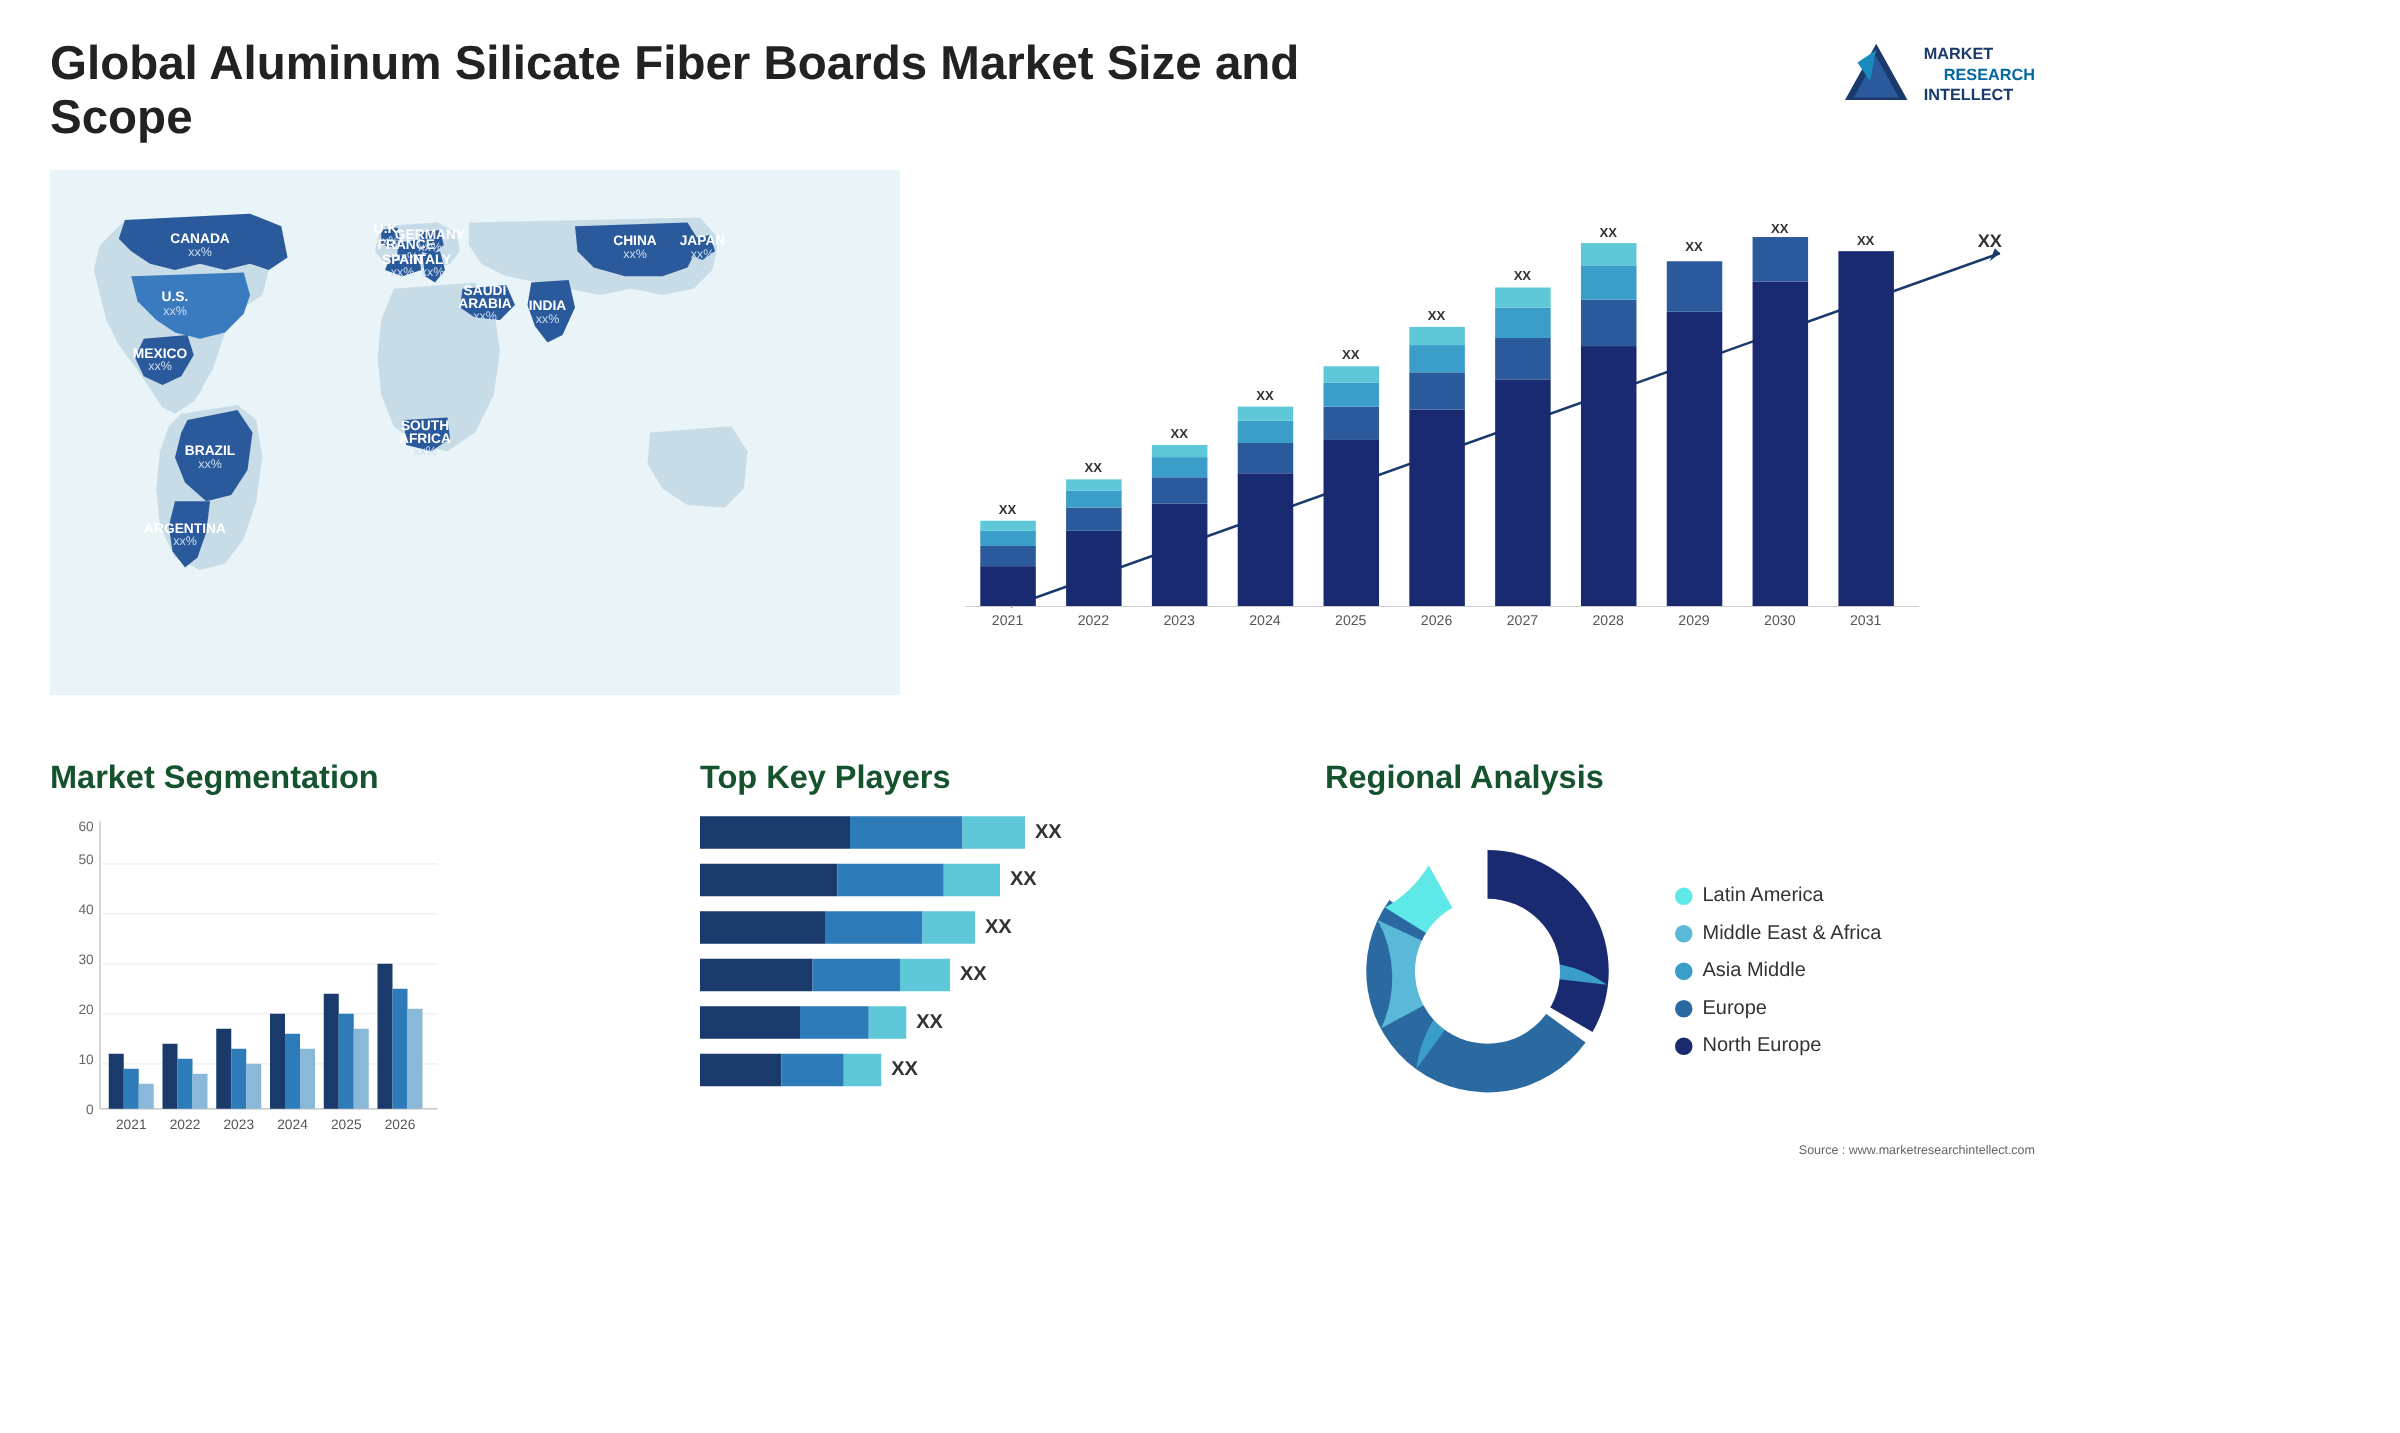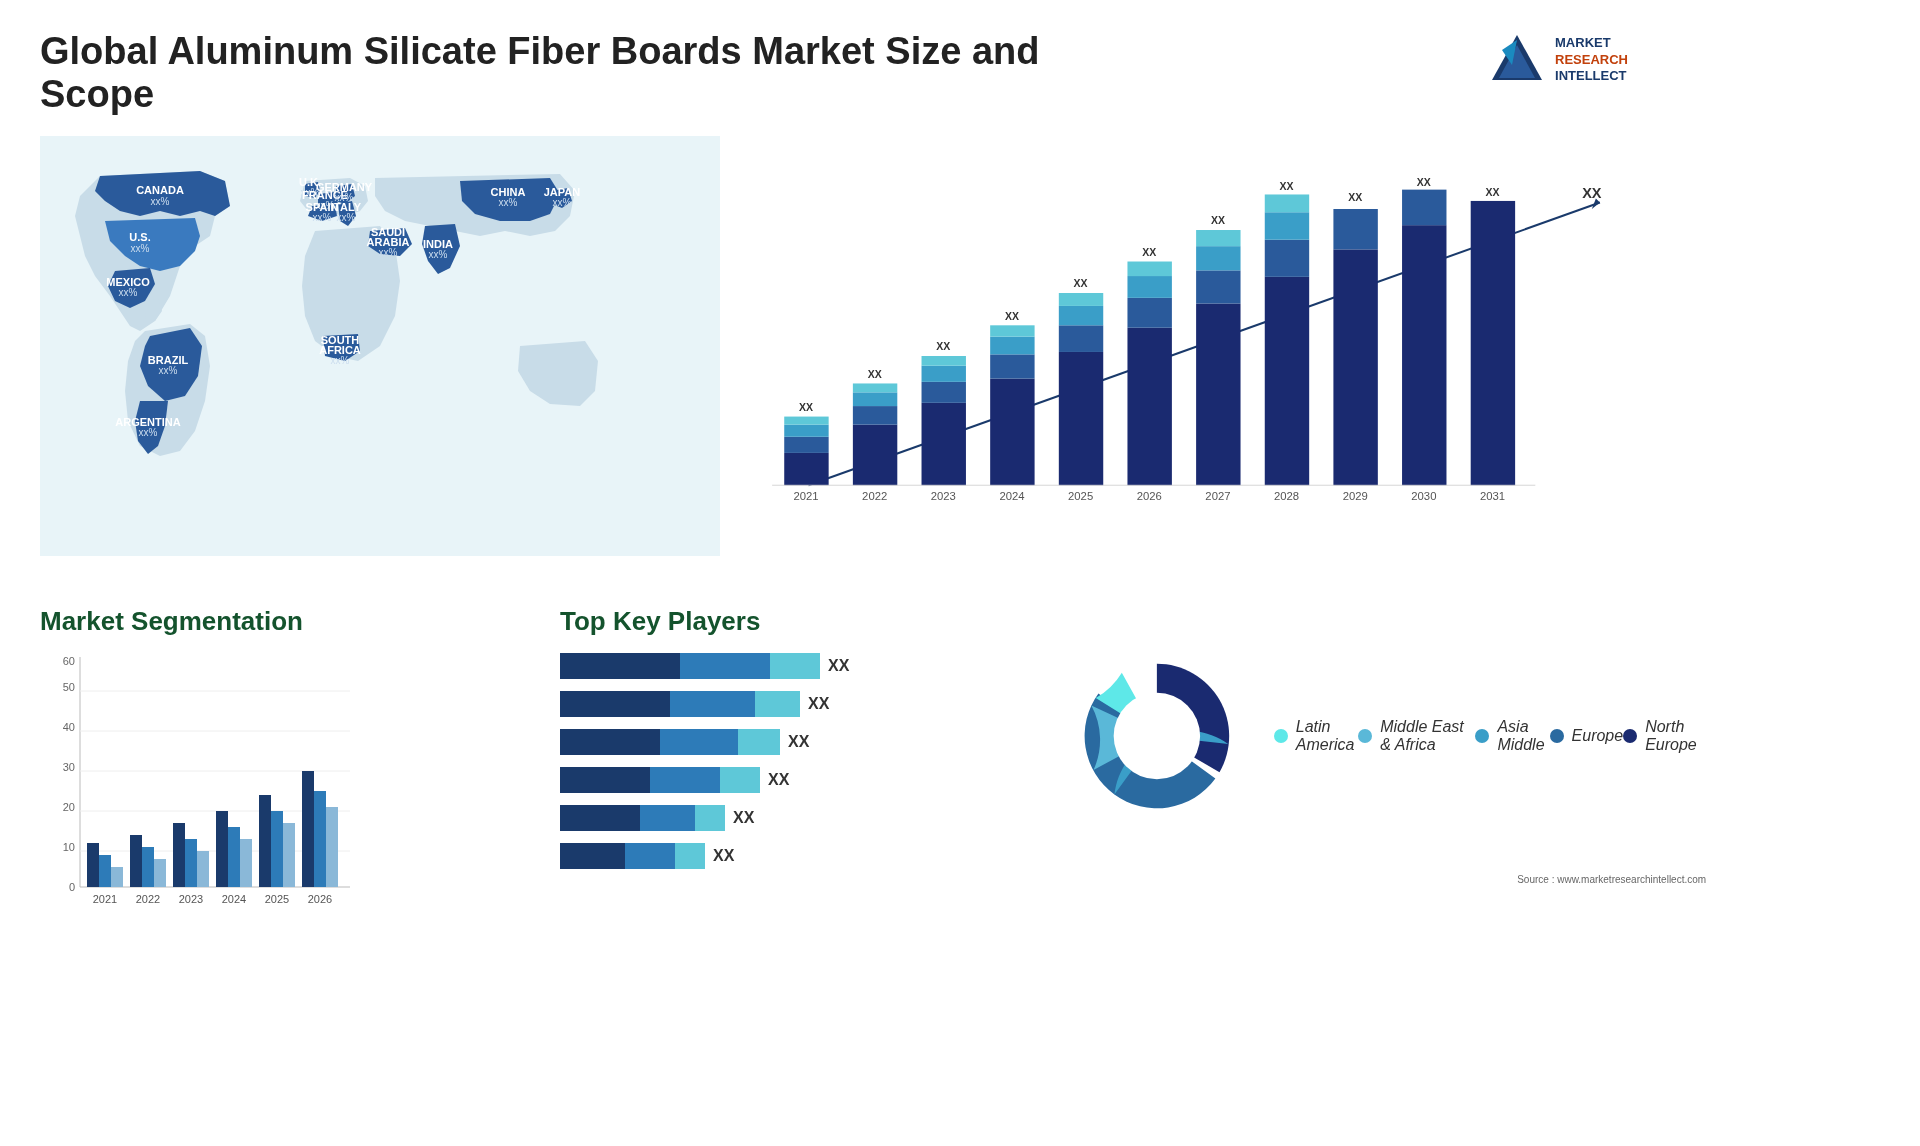--- a/index.html
+++ b/index.html
@@ -49,21 +49,21 @@
     .logo-text {
       display: flex;
       flex-direction: column;
       font-size: 13px;
       font-weight: 700;
       color: #1a3a6b;
       line-height: 1.3;
       text-transform: uppercase;
     }
     .logo-text span { display: block; }
-    .logo-text .highlight { color: #c2410c; }
+    .logo-text .highlight { color: #0369a1; margin-left: 16px; }
 
     
     .top-row {
       display: flex;
       gap: 30px;
       margin-bottom: 30px;
     }
 
     
     .map-section {
@@ -198,22 +198,22 @@
       display: flex;
       align-items: center;
       gap: 20px;
     }
     .donut-svg {
       width: 260px;
       height: 260px;
     }
     .regional-legend {
       display: flex;
-      flex-direction: row;
-      font-style: italic;
+      flex-direction: column;
+      gap: 12px;
     }
     .reg-legend-item {
       display: flex;
       align-items: center;
       gap: 8px;
       font-size: 16px;
       color: #333;
     }
     .reg-dot {
       width: 14px;
@@ -568,20 +568,21 @@
               <div class="player-bar-mid" style="width:50px"></div>
               <div class="player-bar-light" style="width:30px"></div>
             </div>
             <span class="player-xx">XX</span>
           </div>
         </div>
       </div>
     </div>
 
     <div class="regional-section">
+      <h2 class="section-title">Regional Analysis</h2>
       <div class="regional-content">
 
         <svg class="donut-svg" viewBox="0 0 260 260" xmlns="http://www.w3.org/2000/svg">
 
           <g transform="translate(130,130)">
 
             <path d="M0,0 L97.0,0 A97,97 0 0,1 -48.5,84.0 Z" fill="#1a2a70" transform="rotate(-90)"></path>
 
             <path d="M0,0 L97.0,0 A97,97 0 0,1 -97.0,0 Z" fill="#2a6aa0" transform="rotate(36)"></path>
 

